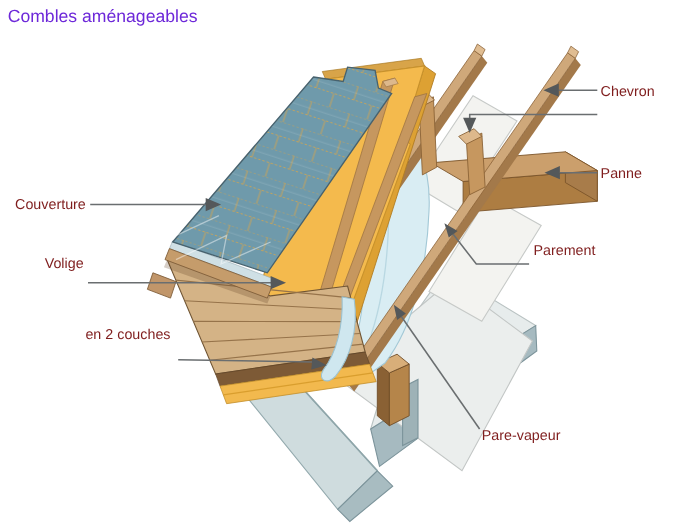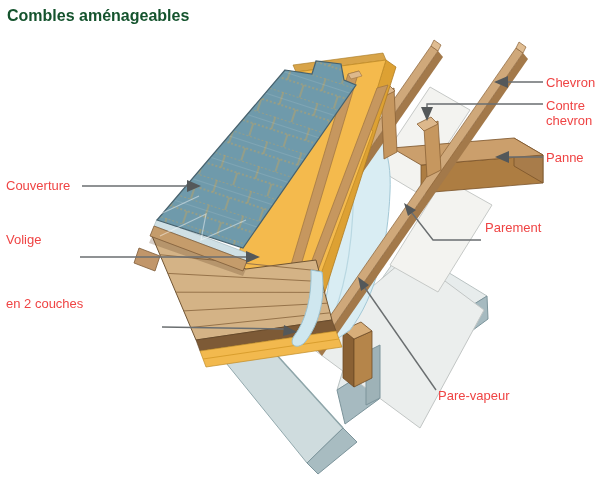--- a/index.html
+++ b/index.html
@@ -3,28 +3,28 @@
 <meta charset="utf-8">
 <style>
   html,body{margin:0;padding:0;background:#ffffff;}
   .canvas{
     position:relative;width:616px;height:481px;background:#ffffff;
     font-family:"Liberation Sans", sans-serif;overflow:hidden;
   }
   .canvas svg{position:absolute;left:0;top:0;}
   .title{
     position:absolute;left:7px;top:5px;
-    font-size:16px;font-weight:bold;line-height:21px;
-    color:#14532d;letter-spacing:0;
+    font-size:16px;font-weight:normal;line-height:21px;
+    color:#6d28d9;letter-spacing:0;
   }
   .lbl{
-    position:absolute;font-size:13px;line-height:15px;color:#ef4444;
+    position:absolute;font-size:13px;line-height:15px;color:#7f1d1d;
     white-space:nowrap;
   }
-  .lbl.right{}
+  .lbl.right{text-align:right;}
   #lbl-couverture{left:6px;top:178px;width:72px;}
   #lbl-volige{left:6px;top:232px;width:70px;}
   #lbl-isolant{left:6px;top:296px;width:149px;line-height:16px;}
   #lbl-chevron{left:546px;top:75px;}
   #lbl-contre{left:546px;top:98px;line-height:15px;}
   #lbl-panne{left:546px;top:150px;}
   #lbl-parement{left:485px;top:220px;}
   #lbl-parevapeur{left:438px;top:388px;}
 </style>
 </head>
@@ -150,21 +150,17 @@
   <div class="title">
     <div>Combles aménageables</div>
   </div>
 
   <div class="lbl right" id="lbl-couverture">Couverture</div>
   <div class="lbl right" id="lbl-volige">Volige</div>
   <div class="lbl right" id="lbl-isolant">
     <div>en 2 couches</div>
   </div>
   <div class="lbl" id="lbl-chevron">Chevron</div>
-  <div class="lbl" id="lbl-contre">
-    <div>Contre</div>
-    <div>chevron</div>
-  </div>
   <div class="lbl" id="lbl-panne">Panne</div>
   <div class="lbl" id="lbl-parement">Parement</div>
   <div class="lbl" id="lbl-parevapeur">Pare-vapeur</div>
 
 </div>
 
 </body></html>

